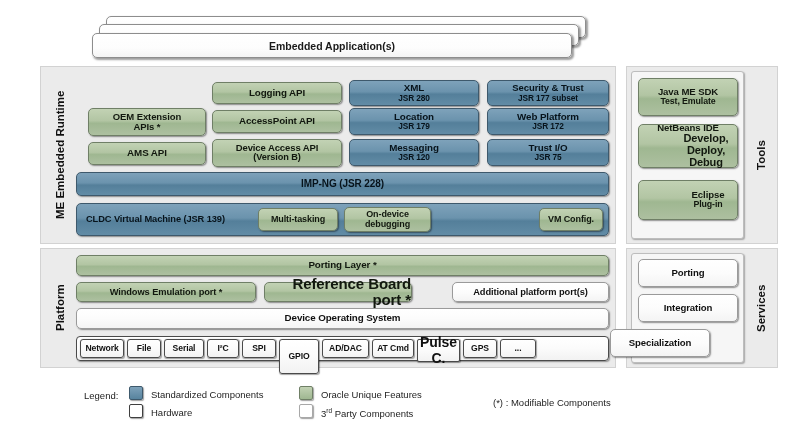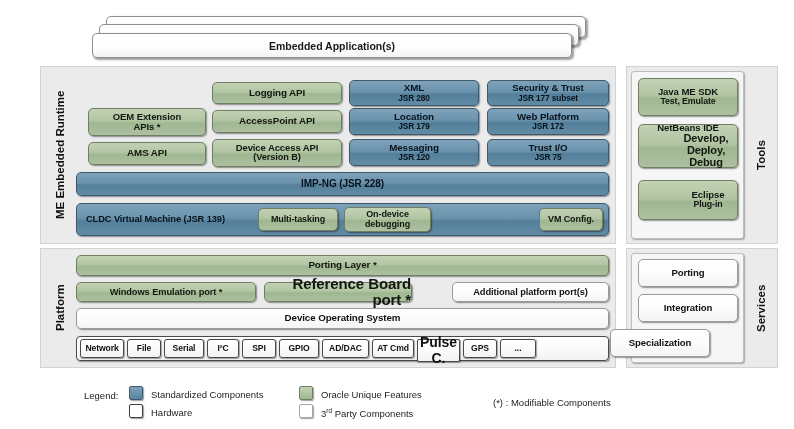--- a/index.html
+++ b/index.html
@@ -194,21 +194,21 @@
     <span>Device Operating System</span>
   </div>
 
   <div class="box white" style="left:76px;top:336px;width:533px;height:25px;border-radius:4px;box-shadow:1px 1px 1.5px rgba(0,0,0,.4);"></div>
   <div id="hardware-items" style="position:absolute;left:80px;top:339px;width:525px;height:19px;display:flex;gap:3px;">
       <div class="box white" style="position: relative; flex: 0 0 44px; height: 19px; font-size: 8.6px; border-radius: 3px; box-shadow: rgba(0, 0, 0, 0.35) 0.5px 0.5px 1px;">Network</div>
       <div class="box white" style="position: relative; flex: 0 0 34px; height: 19px; font-size: 8.6px; border-radius: 3px; box-shadow: rgba(0, 0, 0, 0.35) 0.5px 0.5px 1px;">File</div>
       <div class="box white" style="position: relative; flex: 0 0 40px; height: 19px; font-size: 8.6px; border-radius: 3px; box-shadow: rgba(0, 0, 0, 0.35) 0.5px 0.5px 1px;">Serial</div>
       <div class="box white" style="position: relative; flex: 0 0 32px; height: 19px; font-size: 8.6px; border-radius: 3px; box-shadow: rgba(0, 0, 0, 0.35) 0.5px 0.5px 1px;">I²C</div>
       <div class="box white" style="position: relative; flex: 0 0 34px; height: 19px; font-size: 8.6px; border-radius: 3px; box-shadow: rgba(0, 0, 0, 0.35) 0.5px 0.5px 1px;">SPI</div>
-      <div class="box white" style="position: relative; flex: 0 0 40px; height: 19px; font-size: 8.6px; border-radius: 3px; box-shadow: rgba(0, 0, 0, 0.35) 0.5px 0.5px 1px;">GPIO</div>
+      <div class="box white" style="position: relative; flex: 0 0 40px; height: 35px; font-size: 8.6px; border-radius: 3px; box-shadow: rgba(0, 0, 0, 0.35) 0.5px 0.5px 1px;">GPIO</div>
       <div class="box white" style="position: relative; flex: 0 0 47px; height: 19px; font-size: 8.6px; border-radius: 3px; box-shadow: rgba(0, 0, 0, 0.35) 0.5px 0.5px 1px;">AD/DAC</div>
       <div class="box white" style="position: relative; flex: 0 0 42px; height: 19px; font-size: 8.6px; border-radius: 3px; box-shadow: rgba(0, 0, 0, 0.35) 0.5px 0.5px 1px;">AT Cmd</div>
       <div class="box white" style="position: relative; flex: 0 0 43px; height: 23px; font-size: 14px; border-radius: 2px; box-shadow: rgba(0, 0, 0, 0.35) 0.5px 0.5px 1px;">Pulse C.</div>
       <div class="box white" style="position: relative; flex: 0 0 34px; height: 19px; font-size: 8.6px; border-radius: 3px; box-shadow: rgba(0, 0, 0, 0.35) 0.5px 0.5px 1px;">GPS</div>
       <div class="box white" style="position: relative; flex: 0 0 36px; height: 19px; font-size: 8.6px; border-radius: 3px; box-shadow: rgba(0, 0, 0, 0.35) 0.5px 0.5px 1px;">...</div>
     </div>
 
   <div class="panel" style="left:626px;top:66px;width:152px;height:178px;"></div>
   <div class="panel-inner" style="left:631px;top:71px;width:113px;height:168px;"></div>
   <div class="vlabel" style="left:749px;top:80px;width:24px;height:150px;font-size:11.5px;">Tools</div>

